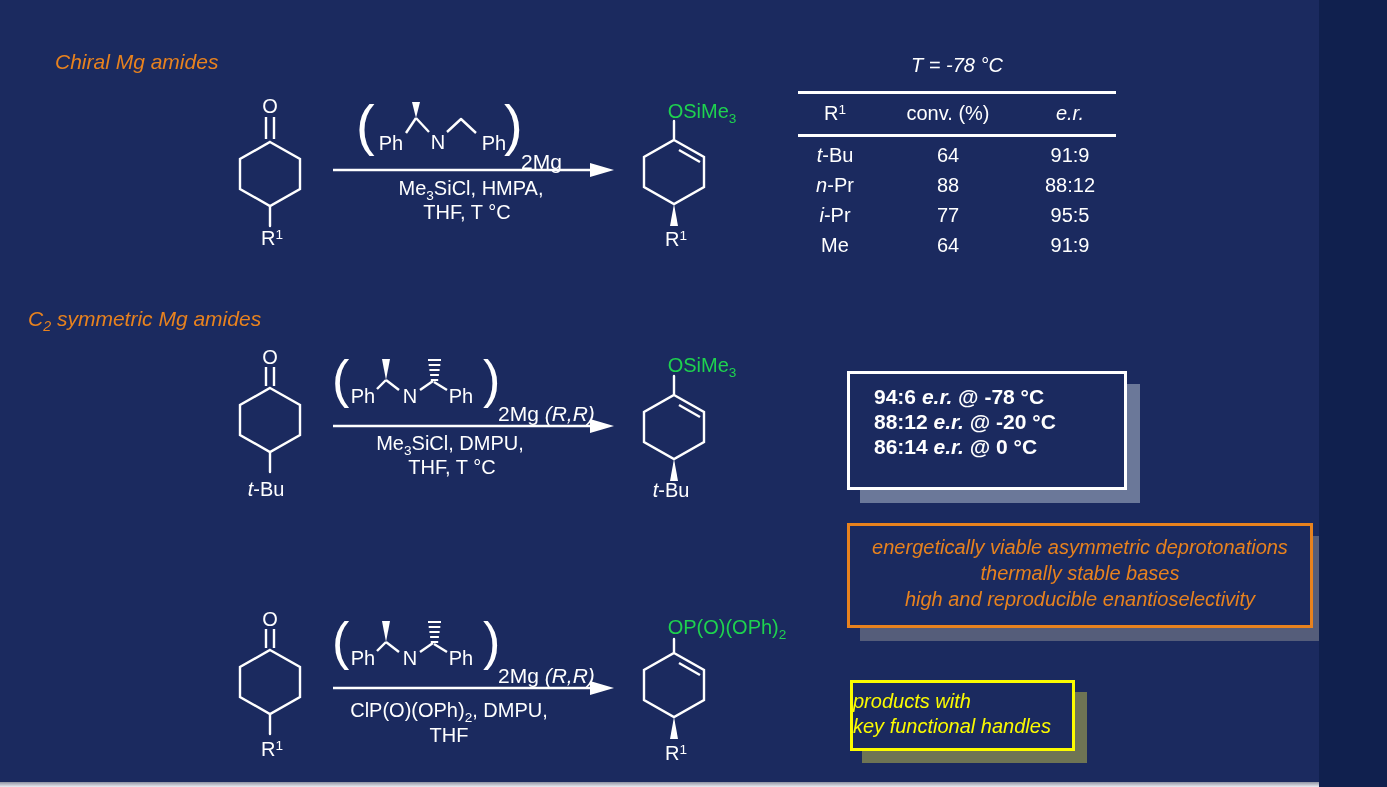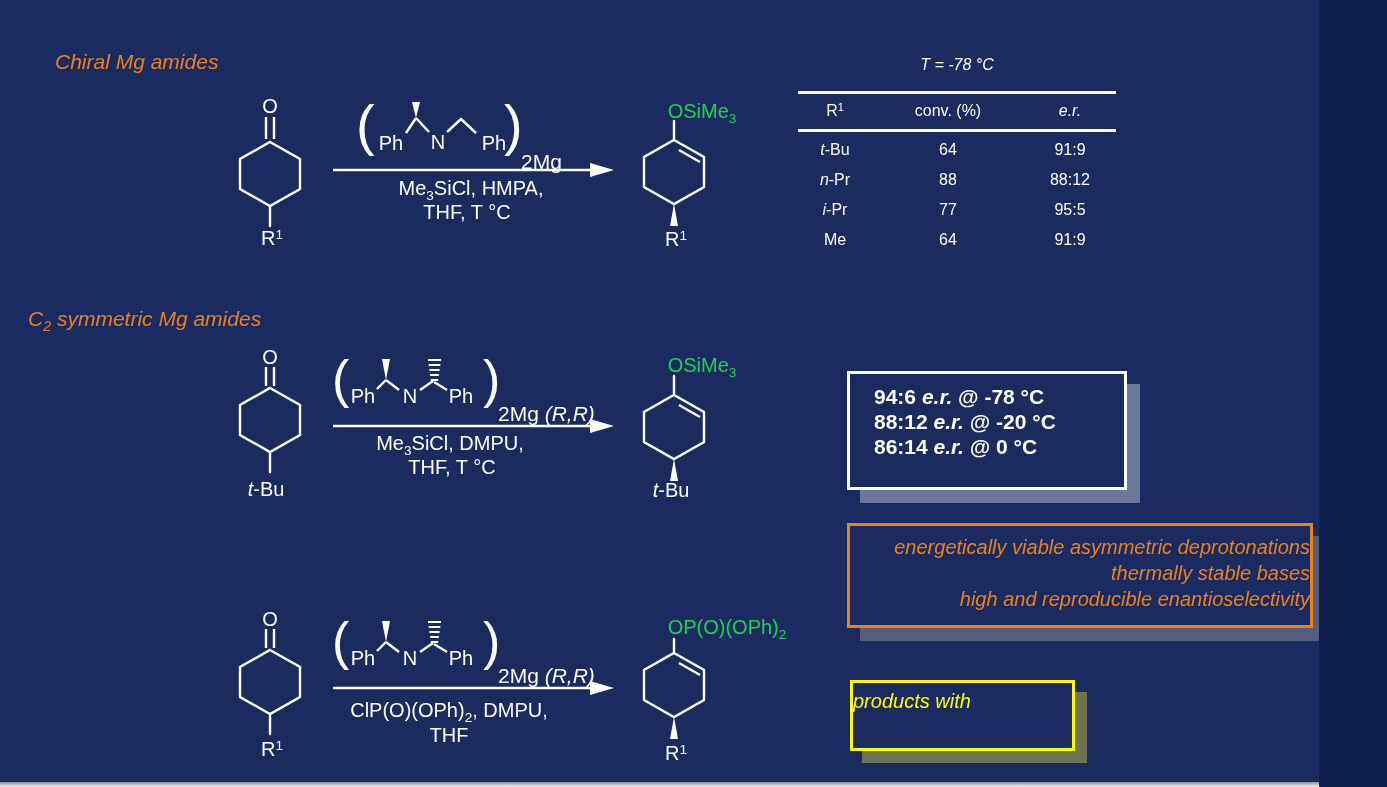--- a/index.html
+++ b/index.html
@@ -13,39 +13,39 @@
   .sec-title{position:absolute;color:var(--orange,#E8821E);font-style:italic;font-size:21px;white-space:nowrap;}
   .lbl{position:absolute;transform:translate(-50%,-50%);white-space:nowrap;font-size:20px;color:#fff;}
   .lbl.green{color:var(--green,#1ED24F);}
   .paren{position:absolute;color:#fff;font-size:56px;font-weight:300;line-height:72px;}
   .paren.small{font-size:52px;line-height:68px;}
   .sub-tag{position:absolute;font-size:21px;color:#fff;white-space:nowrap;}
   .sup-inline{font-size:68%;position:relative;top:-0.45em;}
   .sub-inline{font-size:68%;position:relative;top:0.35em;}
   .it{font-style:italic;}
   
-  .rtable{position:absolute;left:798px;top:52px;width:318px;font-size:16px;color:#fff;}
+  .rtable{position:absolute;left:798px;top:52px;width:318px;font-size:20px;color:#fff;}
   .t-title{text-align:center;font-style:italic;line-height:26px;}
   .t-rule{height:3px;background:#fff;}
   .t-rule.first{margin-top:13px;}
   .t-grid{display:grid;grid-template-columns:74px 1fr 92px;text-align:center;}
   .t-head{padding:8px 0 9px 0;}
   .t-row{line-height:30px;}
   .t-body{padding-top:3px;}
   
   .results-box{
     position:absolute;left:847px;top:371px;width:250px;height:103px;
     border:3px solid #fff;box-shadow:13px 13px 0 var(--shadow1,#6B7899);
     padding:10px 0 0 24px;box-sizing:content-box;
     font-size:21px;font-weight:bold;line-height:25px;white-space:nowrap;
   }
   .benefits-box{
     position:absolute;left:847px;top:523px;width:460px;height:91px;
     border:3px solid var(--orange,#E8821E);box-shadow:13px 13px 0 var(--shadow2,#555D7A);
-    text-align:right;padding-top:8px;box-sizing:content-box;
+    text-align:center;padding-top:8px;box-sizing:content-box;
     color:var(--orange,#E8821E);font-style:italic;font-size:20px;line-height:26px;
   }
   .products-box{
     position:absolute;left:850px;top:680px;width:219px;height:59px;
     border:3px solid var(--yellow,#FBFB00);box-shadow:12px 12px 0 var(--shadow3,#6E7454);
     text-align:left;padding-top:6px;box-sizing:content-box;
     color:var(--yellow,#FBFB00);font-style:italic;font-size:20px;line-height:25px;
   }
   .bottom-strip{position:absolute;left:0;right:0;bottom:0;height:5px;
     background:linear-gradient(#8e93a2,#eceef4);}
@@ -241,16 +241,17 @@
   <span class="sub-tag" style="left:498px;top:664px;"><span>2Mg </span><span class="it">(R,R)</span></span>
 
   <span class="lbl" style="left:449px;top:710px;"><span>ClP(O)(OPh)</span><span class="sub-inline">2</span><span>, DMPU,</span></span>
   <span class="lbl" style="left:449px;top:735px;">THF</span>
 
   <span class="lbl green" style="left:727px;top:627px;"><span>OP(O)(OPh)</span><span class="sub-inline">2</span></span>
   <span class="lbl" style="left:676px;top:753px;"><span>R</span><span class="sup-inline">1</span></span>
 
   <div class="products-box">
     <div>products with</div>
+    <div>key functional handles</div>
   </div>
 
   <div class="bottom-strip"></div>
 </div>
 
 </body></html>

